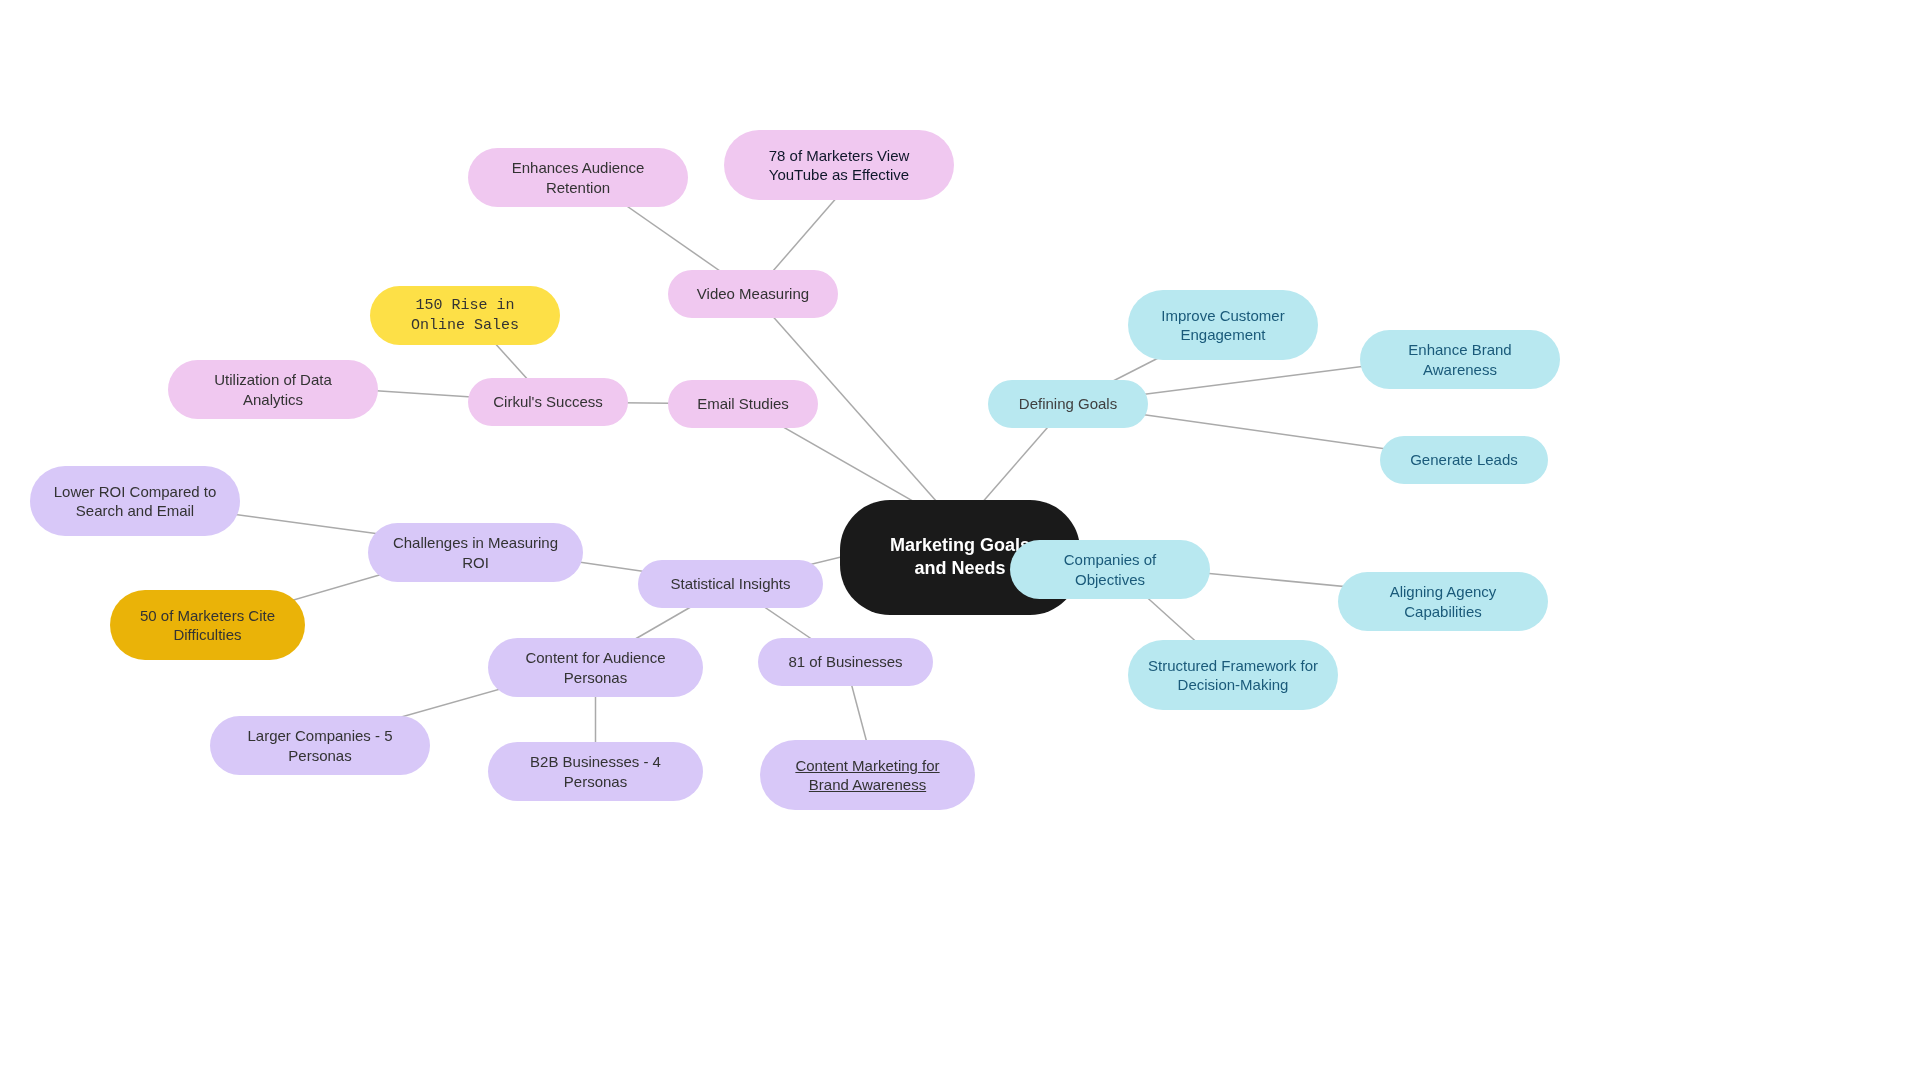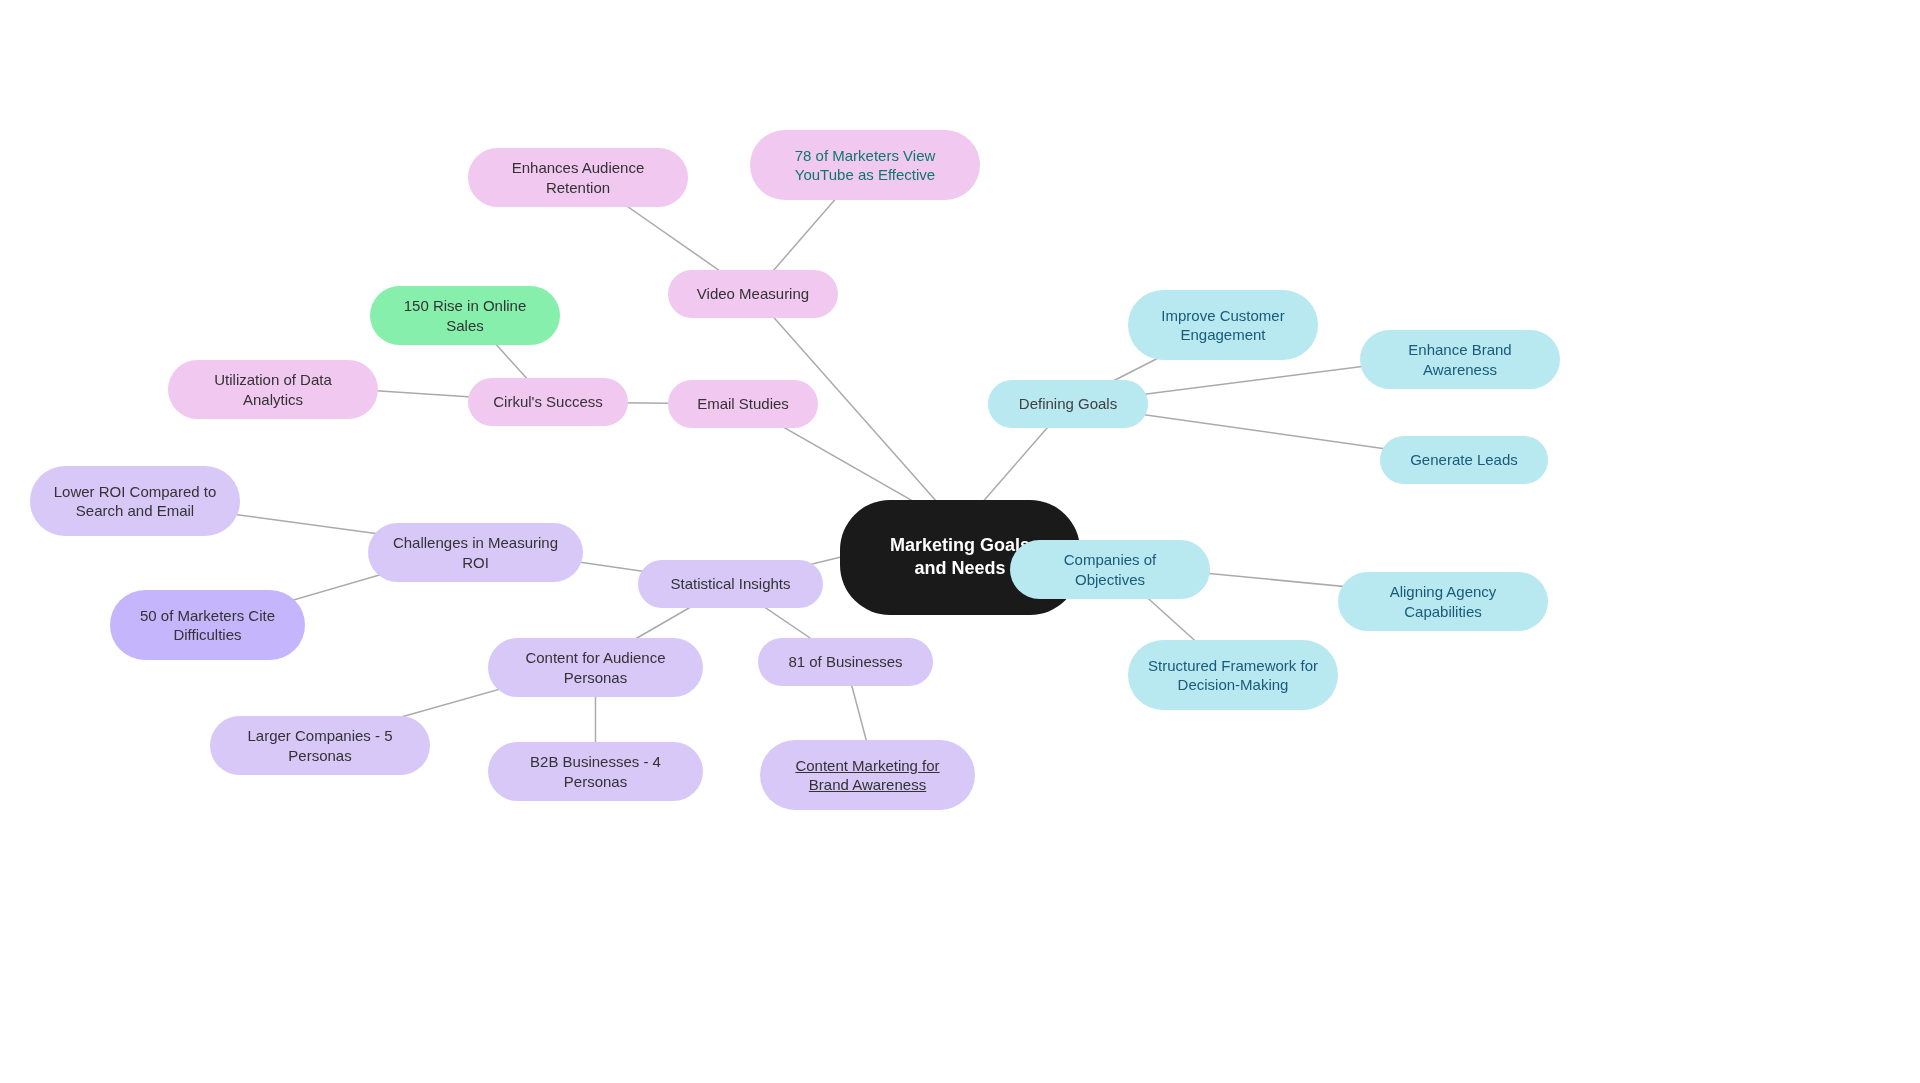--- a/index.html
+++ b/index.html
@@ -77,45 +77,45 @@
     </svg>
 <div class="node node-center" style="left: 840px; top: 500px; width: 240px; min-height: 56px;">
       <span>Marketing Goals and Needs</span>
     </div>
     <div class="node" style="left: 668px; top: 270px; width: 170px; min-height: 48px; background: rgb(240, 200, 240); color: rgb(51, 51, 51);">
       <span>Video Measuring</span>
     </div>
     <div class="node" style="left: 468px; top: 148px; width: 220px; min-height: 48px; background: rgb(240, 200, 240); color: rgb(51, 51, 51);">
       <span>Enhances Audience Retention</span>
     </div>
-    <div class="node" style="left: 750px; top: 130px; width: 230px; min-height: 70px; background: rgb(240, 200, 240); color: #0f766e; justify-content: center;">
+    <div class="node" style="left: 724px; top: 130px; width: 230px; min-height: 70px; background: rgb(240, 200, 240); color: #0f172a; justify-content: center;">
       <span>78 of Marketers View YouTube as Effective</span>
     </div>
     <div class="node" style="left: 668px; top: 380px; width: 150px; min-height: 48px; background: rgb(240, 200, 240); color: rgb(51, 51, 51);">
       <span>Email Studies</span>
     </div>
     <div class="node" style="left: 468px; top: 378px; width: 160px; min-height: 48px; background: rgb(240, 200, 240); color: rgb(51, 51, 51);">
       <span>Cirkul's Success</span>
     </div>
-    <div class="node" style="left: 370px; top: 286px; width: 190px; min-height: 48px; background: #86efac; color: rgb(51, 51, 51);">
+    <div class="node" style="left: 370px; top: 286px; width: 190px; min-height: 48px; background: #fde047; color: rgb(51, 51, 51); font-family: Liberation Mono, monospace;">
       <span>150 Rise in Online Sales</span>
     </div>
     <div class="node" style="left: 168px; top: 360px; width: 210px; min-height: 48px; background: rgb(240, 200, 240); color: rgb(51, 51, 51);">
       <span>Utilization of Data Analytics</span>
     </div>
     <div class="node" style="left: 638px; top: 560px; width: 185px; min-height: 48px; background: rgb(216, 200, 248); color: rgb(51, 51, 51);">
       <span>Statistical Insights</span>
     </div>
     <div class="node" style="left: 368px; top: 523px; width: 215px; min-height: 48px; background: rgb(216, 200, 248); color: rgb(51, 51, 51);">
       <span>Challenges in Measuring ROI</span>
     </div>
     <div class="node" style="left: 30px; top: 466px; width: 210px; min-height: 70px; background: rgb(216, 200, 248); color: rgb(51, 51, 51);">
       <span>Lower ROI Compared to Search and Email</span>
     </div>
-    <div class="node" style="left: 110px; top: 590px; width: 195px; min-height: 70px; background: #c4b5fd; color: rgb(51, 51, 51);">
+    <div class="node" style="left: 110px; top: 590px; width: 195px; min-height: 70px; background: #eab308; color: rgb(51, 51, 51);">
       <span>50 of Marketers Cite Difficulties</span>
     </div>
     <div class="node" style="left: 488px; top: 638px; width: 215px; min-height: 48px; background: rgb(216, 200, 248); color: rgb(51, 51, 51);">
       <span>Content for Audience Personas</span>
     </div>
     <div class="node" style="left: 210px; top: 716px; width: 220px; min-height: 48px; background: rgb(216, 200, 248); color: rgb(51, 51, 51);">
       <span>Larger Companies - 5 Personas</span>
     </div>
     <div class="node" style="left: 488px; top: 742px; width: 215px; min-height: 48px; background: rgb(216, 200, 248); color: rgb(51, 51, 51);">
       <span>B2B Businesses - 4 Personas</span>

